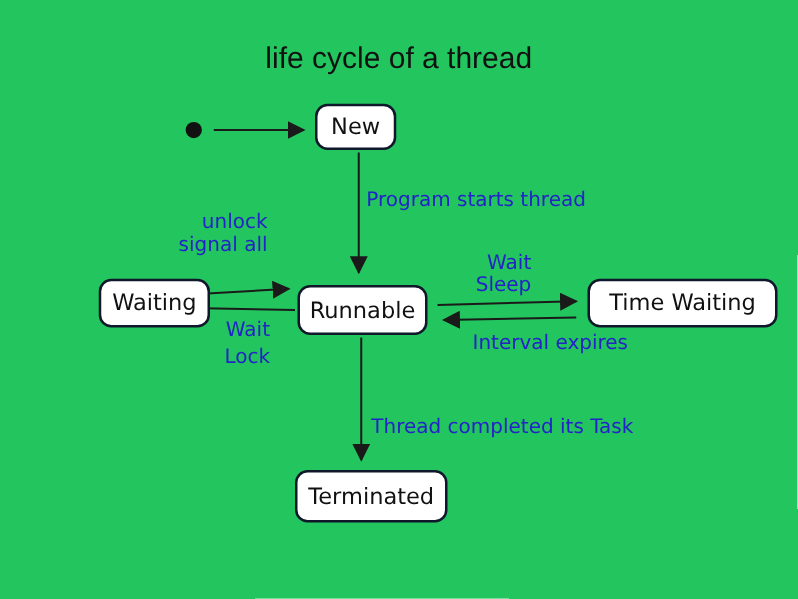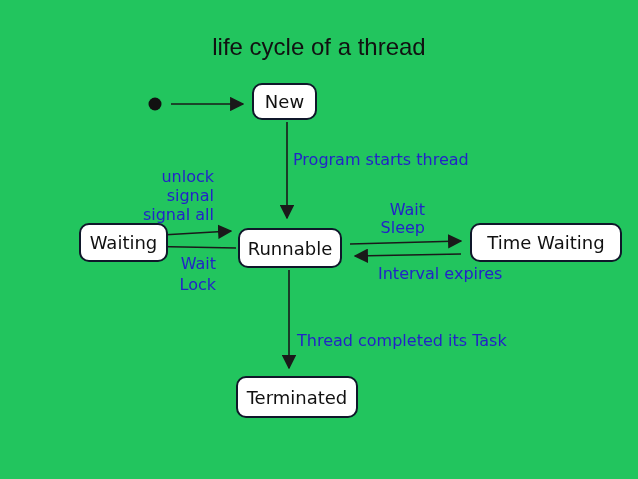--- a/index.html
+++ b/index.html
@@ -85,21 +85,20 @@
   </div>
 
   <div class="state-box" style="left:236px; top:376px; width:122px; height:42px;">
     <span>Terminated</span>
   </div>
 
   <div class="edge-label" style="left:293px; top:150px;">Program starts thread</div>
 
   <div class="edge-label centered" style="left:128px; top:167px; width:86px;">
     <span class="line">unlock</span>
-    <span class="line">signal</span>
     <span class="line">signal all</span>
   </div>
 
   <div class="edge-label centered" style="left:148px; top:253px; width:68px; line-height:21px;">
     <span class="line">Wait</span>
     <span class="line">Lock</span>
   </div>
 
   <div class="edge-label centered" style="left:353px; top:201px; width:72px; line-height:18px;">
     <span class="line">Wait</span>

